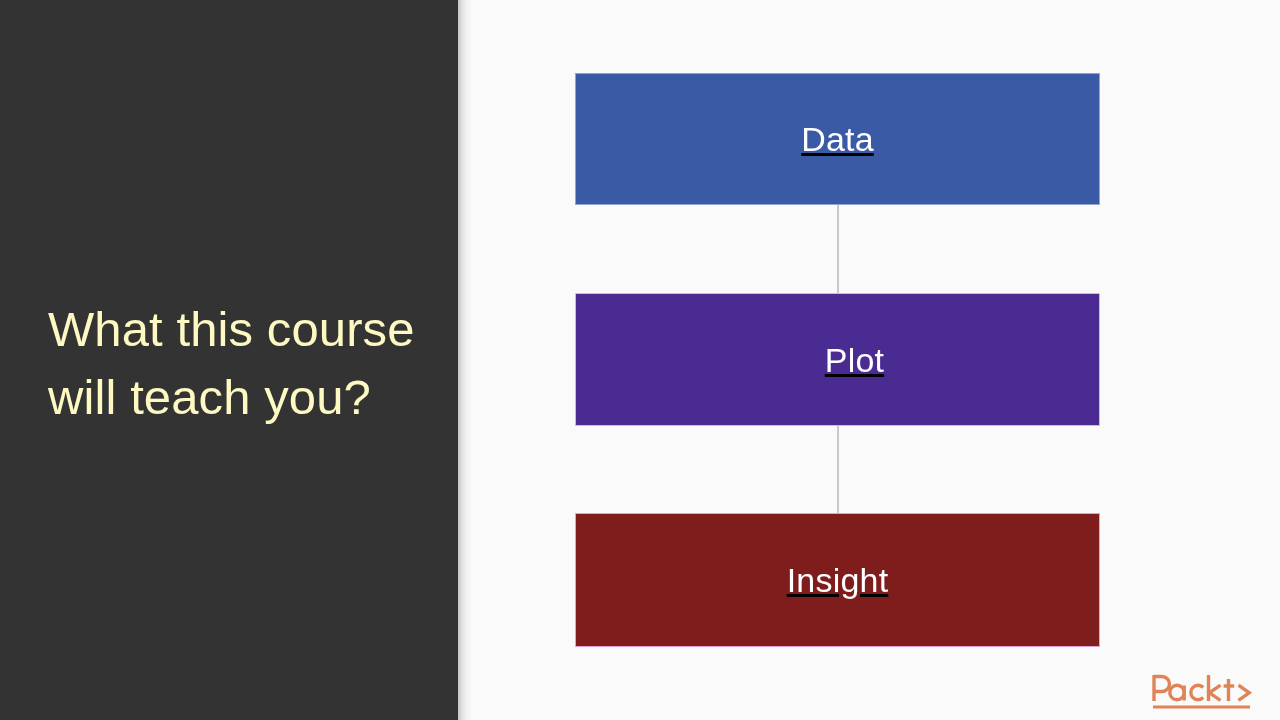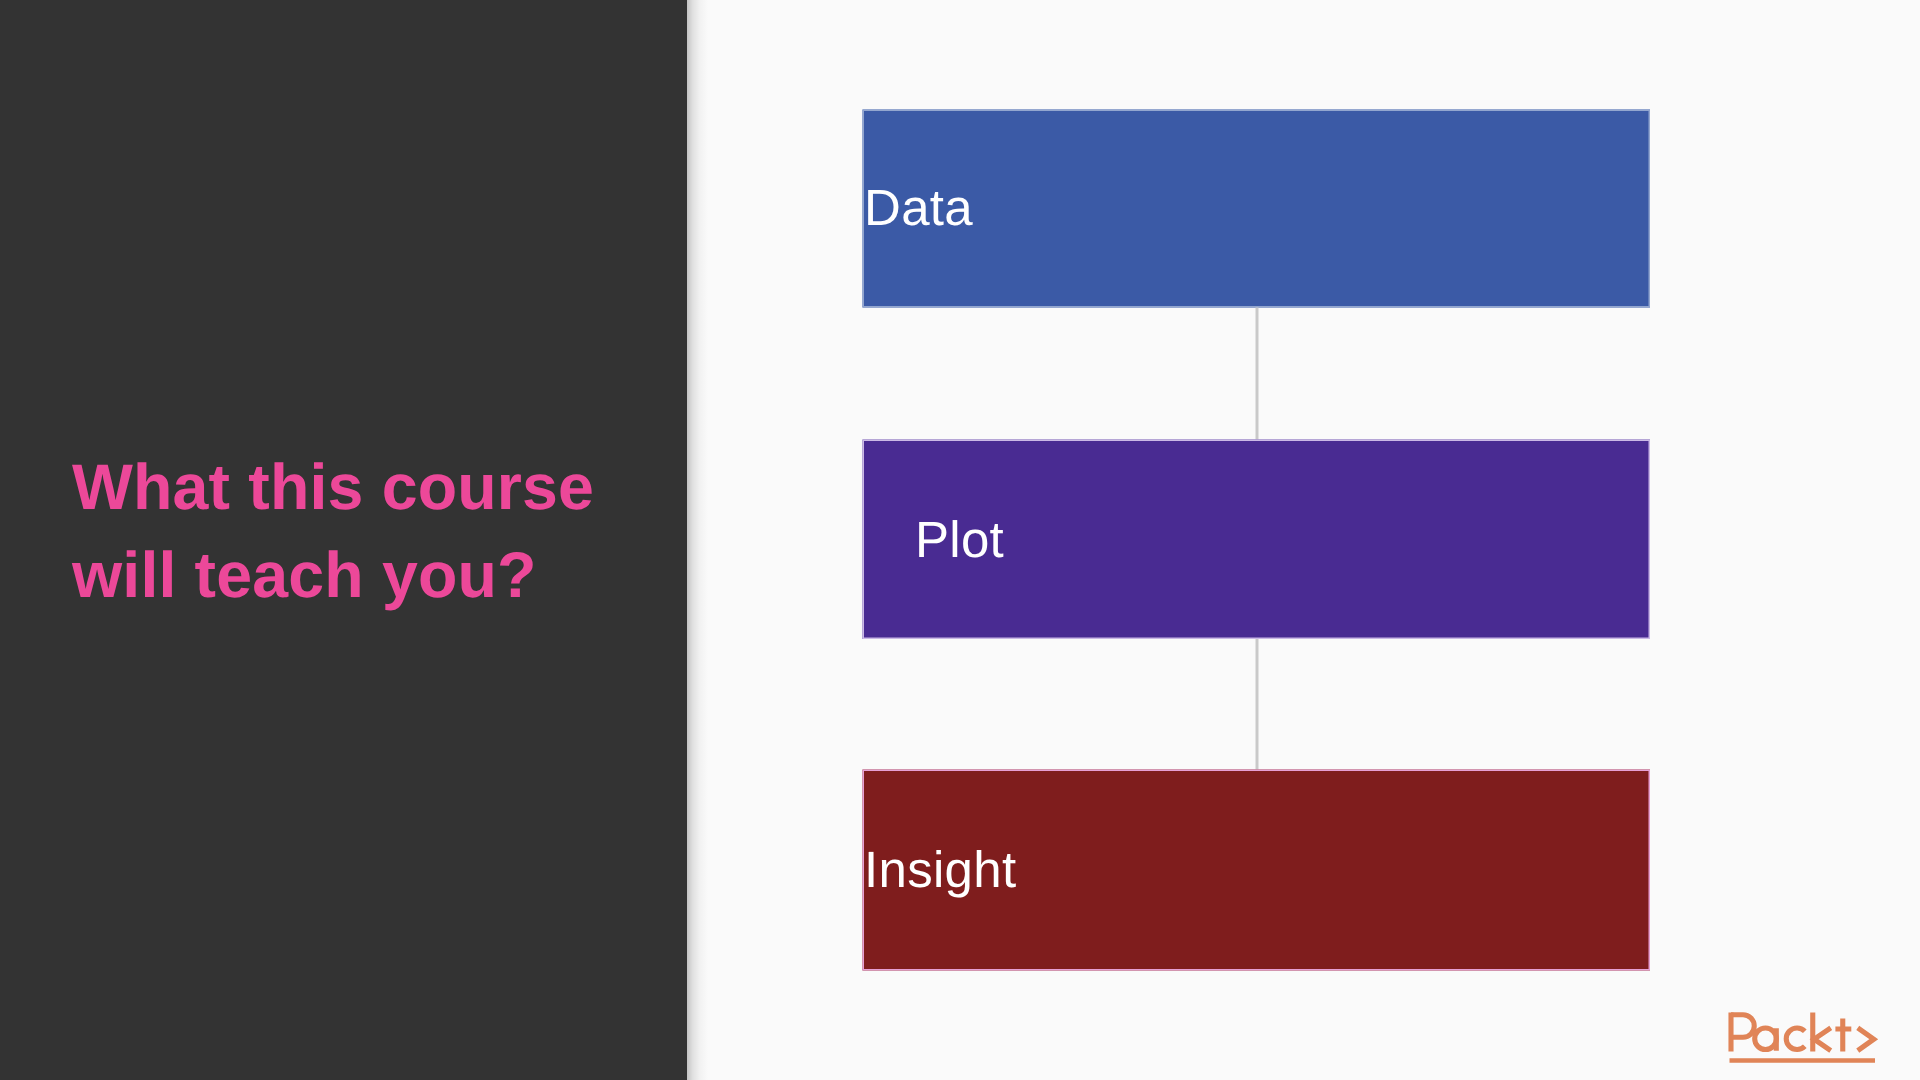--- a/index.html
+++ b/index.html
@@ -43,44 +43,45 @@
                 rgba(0,0,0,0.035) 60%,
                 rgba(0,0,0,0.0) 100%);
     z-index: 2;
     pointer-events: none;
   }
   .slide-title {
     position: absolute;
     left: 48px;
     top: 296px;
     width: 380px;
-    color: #ec4899;
-    font-size: 43px;
-    font-weight: 700;
+    color: #fef9c3;
+    font-size: 49px;
+    font-weight: 400;
     line-height: 1.38;
     letter-spacing: 0.1px;
     white-space: pre-line;
   }
 
   
   .diagram {
     position: absolute;
     left: 458px;
     top: 0;
     width: 822px;
     height: 720px;
   }
   .flow-box {
     position: absolute;
     left: 117px;          
     width: 525px;         
     display: flex;
     align-items: center;
-    justify-content: flex-start;
+    justify-content: center;
     box-sizing: border-box;
+    text-decoration: underline;
   }
   .flow-box .flow-label {
     color: #ffffff;
     font-size: 34px;
     font-weight: 400;
     line-height: 1;
     letter-spacing: 0.2px;
   }
   .box-data {
     top: 73px;

